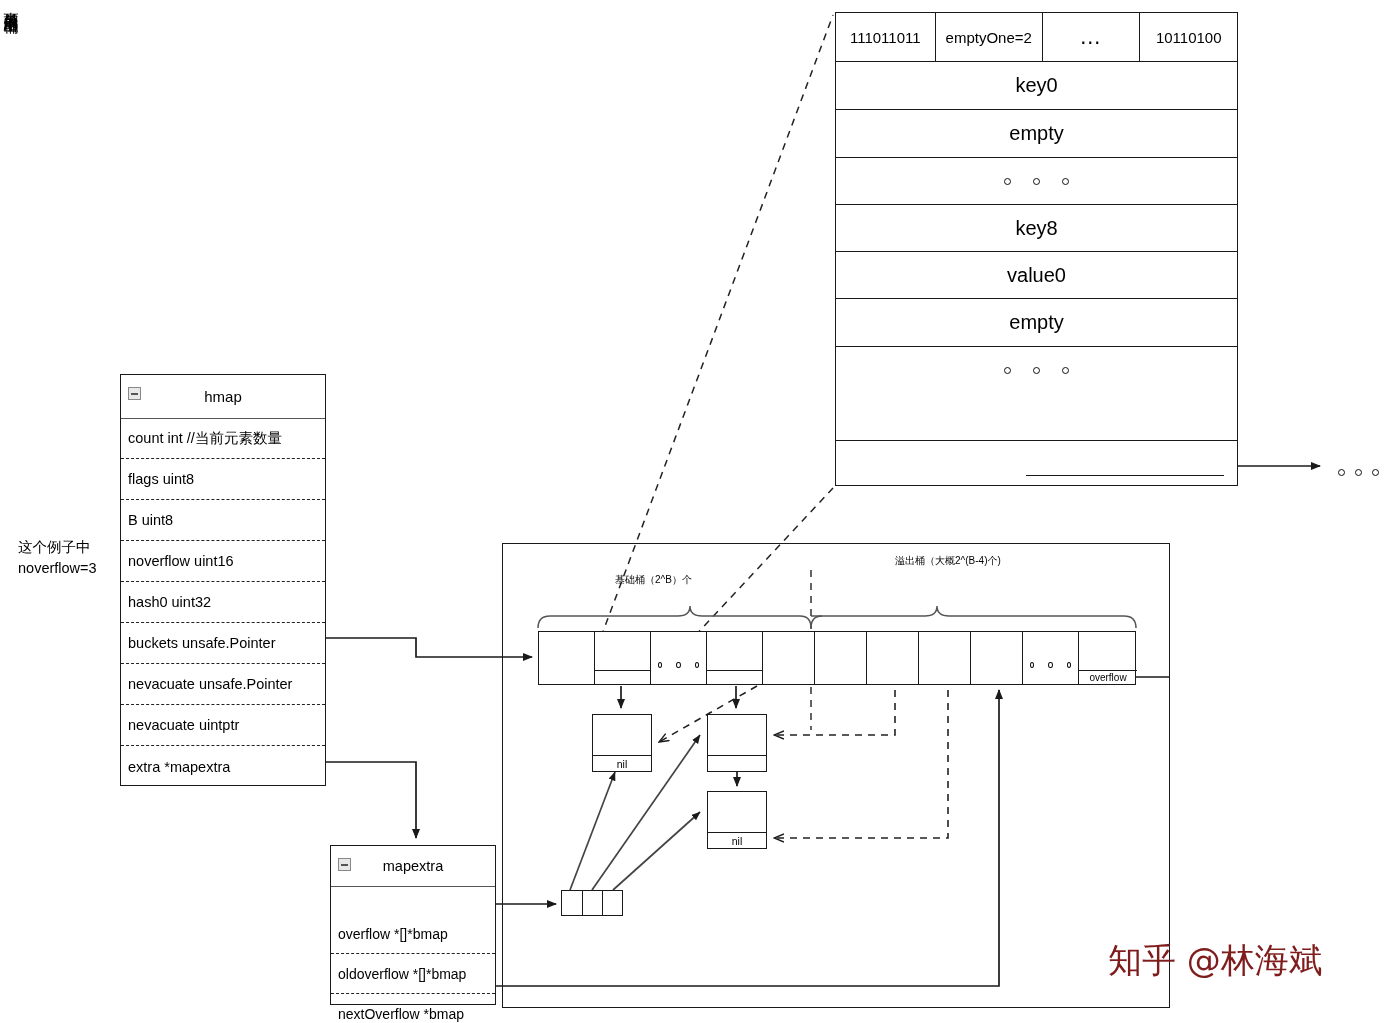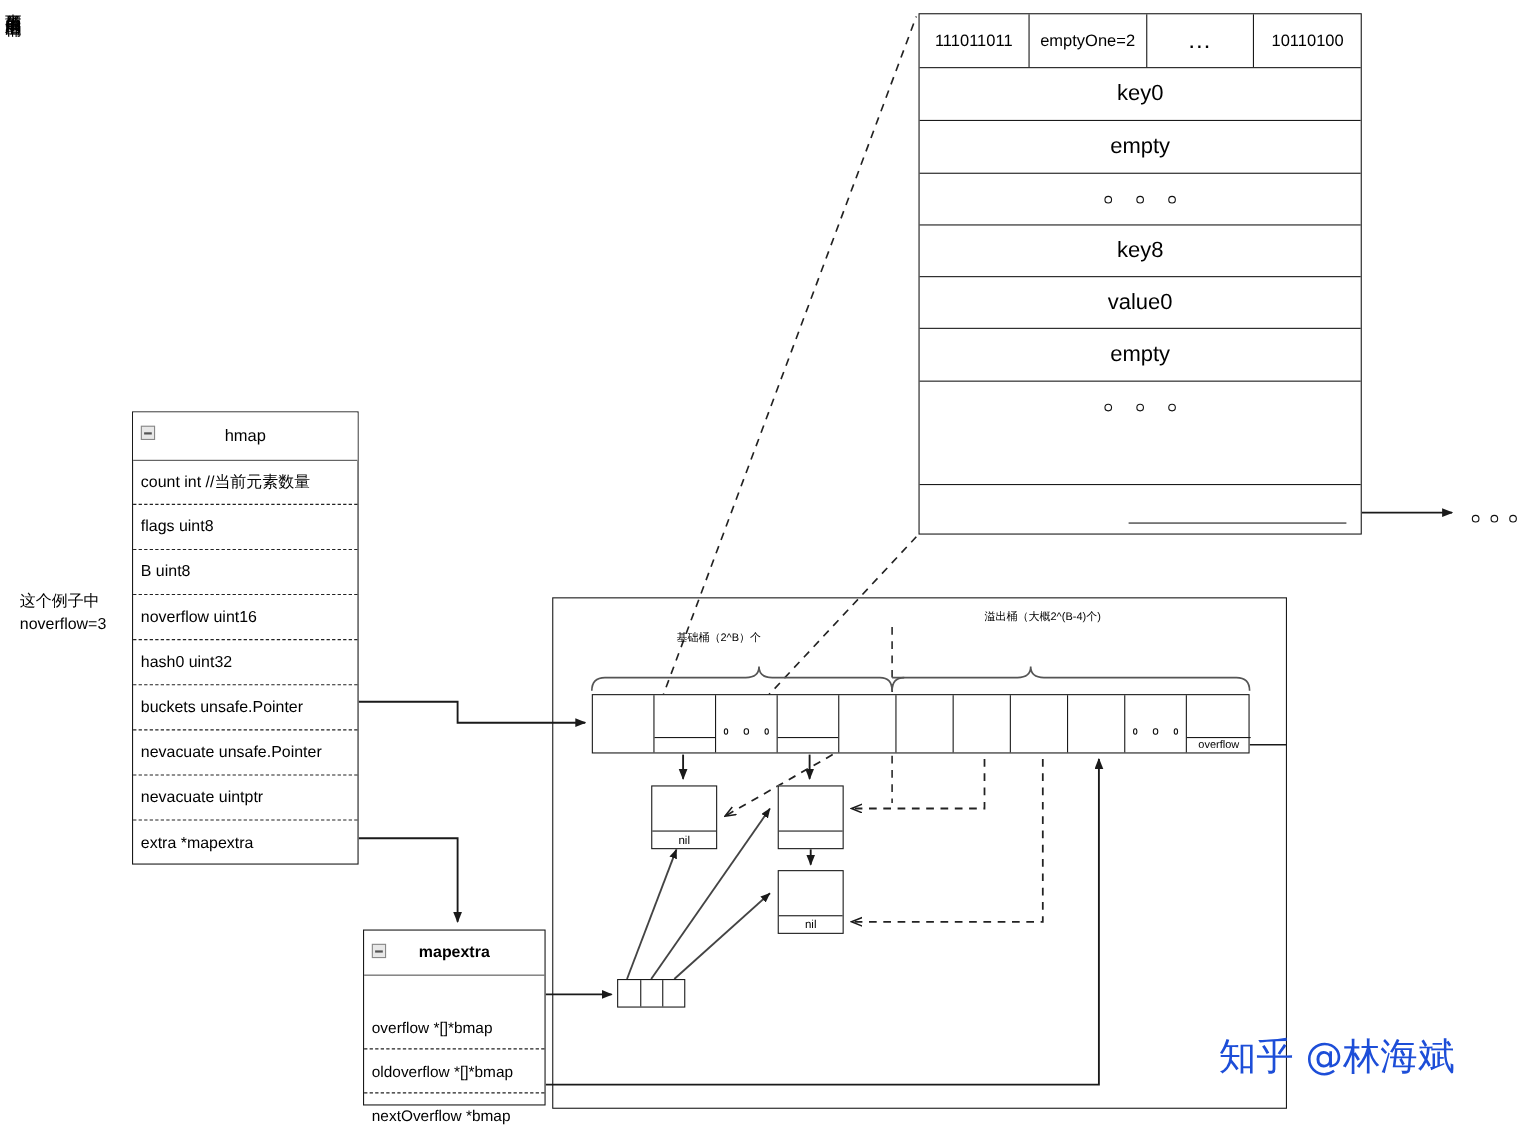--- a/index.html
+++ b/index.html
@@ -37,21 +37,21 @@
       width:7px;height:1.6px;background:#555;}
   #hmap .f{position:absolute;left:0;width:100%;height:41px;box-sizing:border-box;
       display:flex;align-items:center;padding-left:7px;font-size:14.5px;
       border-bottom:1.5px dashed #222;}
   #hmap .f.last{border-bottom:none;}
 
   
   #mapextra{left:330px;top:845px;width:166px;height:160px;}
   #mapextra .title{position:absolute;left:0;top:0;width:100%;height:40px;
       border-bottom:1.6px solid #555;display:flex;align-items:center;justify-content:center;
-      font-size:14.5px;font-weight:bold;}
+      font-size:14.5px;}
   #mapextra .f{position:absolute;left:0;width:100%;height:40px;box-sizing:border-box;
       display:flex;align-items:center;padding-left:7px;font-size:14px;
       border-bottom:1.5px dashed #222;margin-top:28px;}
   #mapextra .f.last{border-bottom:none;}
 
   
   #outer{left:502px;top:543px;width:668px;height:465px;border:1.4px solid #1a1a1a;
       background:transparent;}
 
   
@@ -85,21 +85,21 @@
   
   .lbl{position:absolute;font-size:10px;white-space:nowrap;}
   #lbl-noverflow{left:18px;top:537px;font-size:14.5px;line-height:1.45;}
   #lbl-base{left:615px;top:573px;}
   #lbl-ovf{left:895px;top:554px;}
   #lbl-vert{left:988px;top:775px;width:20px;font-size:15px;line-height:1.18;
       writing-mode:vertical-rl;text-orientation:upright;letter-spacing:1px;}
   #tail-dots{position:absolute;left:1333px;top:462px;}
   #tail-dots span{display:inline-block;width:5px;height:5px;border:1.4px solid #111;
       border-radius:50%;margin:0 5px;}
-  #watermark{position:absolute;left:1108px;top:938px;font-size:34px;color:#1d4ed8;
+  #watermark{position:absolute;left:1108px;top:938px;font-size:34px;color:#7f1d1d;
       font-family:"DejaVu Sans",sans-serif;white-space:nowrap;}
 </style>
 </head>
 <body>
 
 <div id="stage">
 
   <svg class="layer" viewBox="0 0 1392 1023">
     <defs>
       <marker id="ah" markerWidth="10" markerHeight="10" refX="9" refY="4" orient="auto" markerUnits="userSpaceOnUse">

